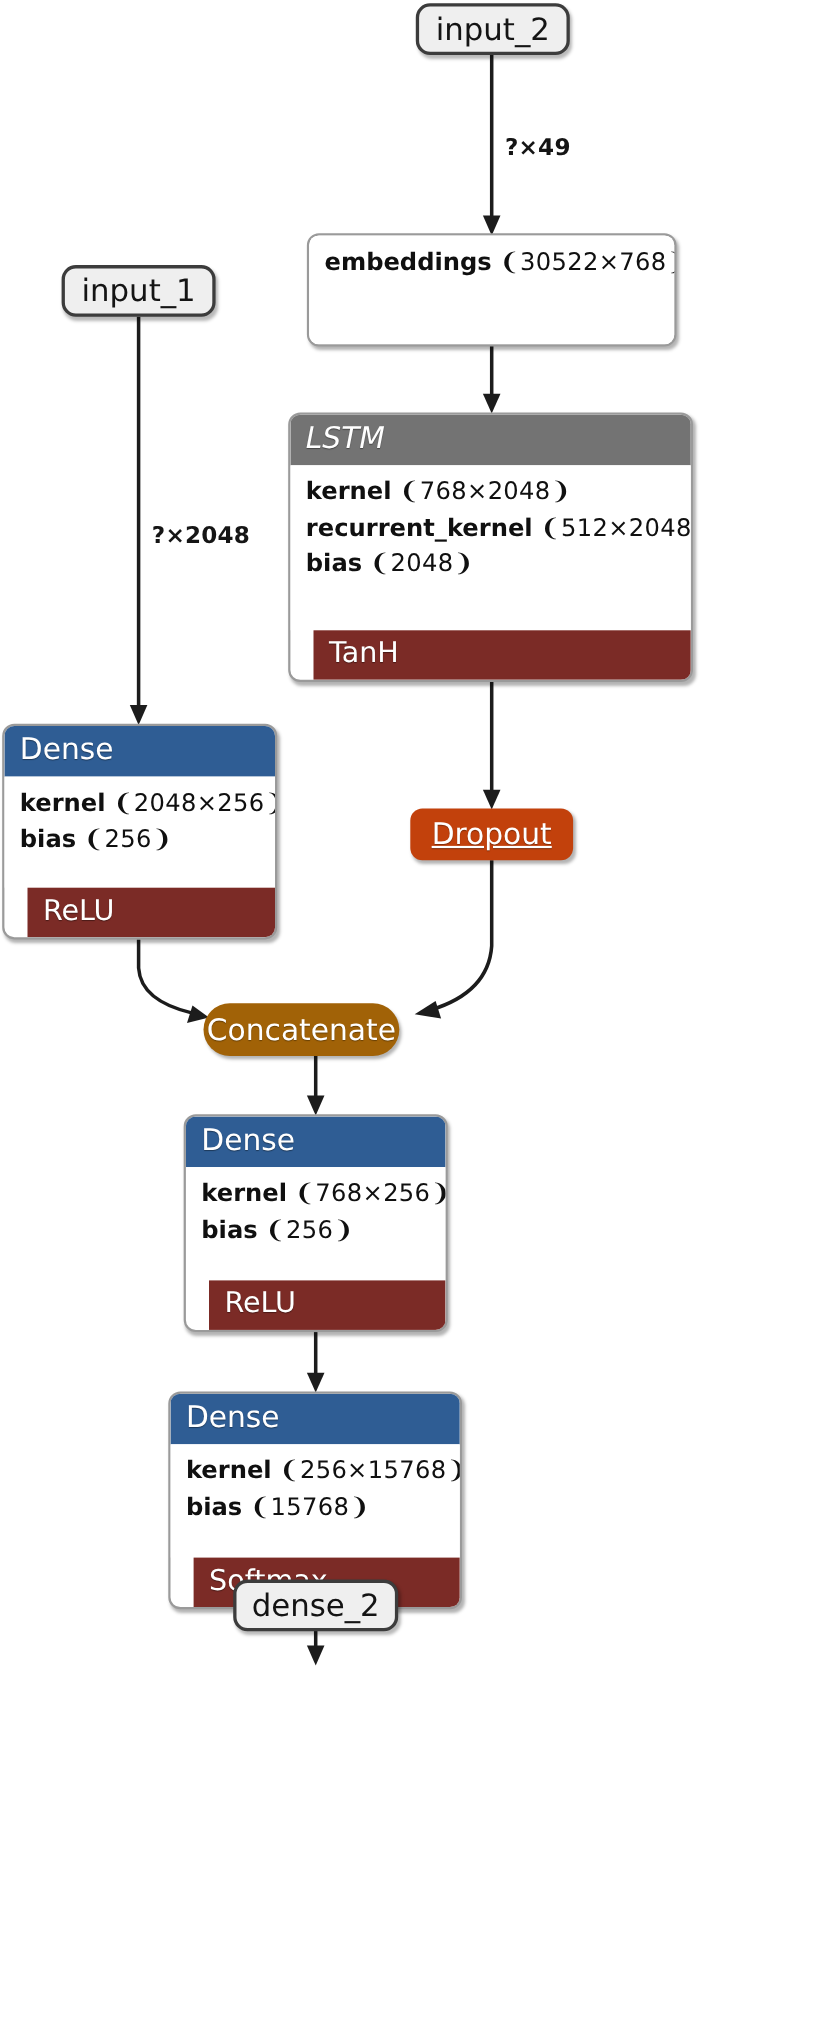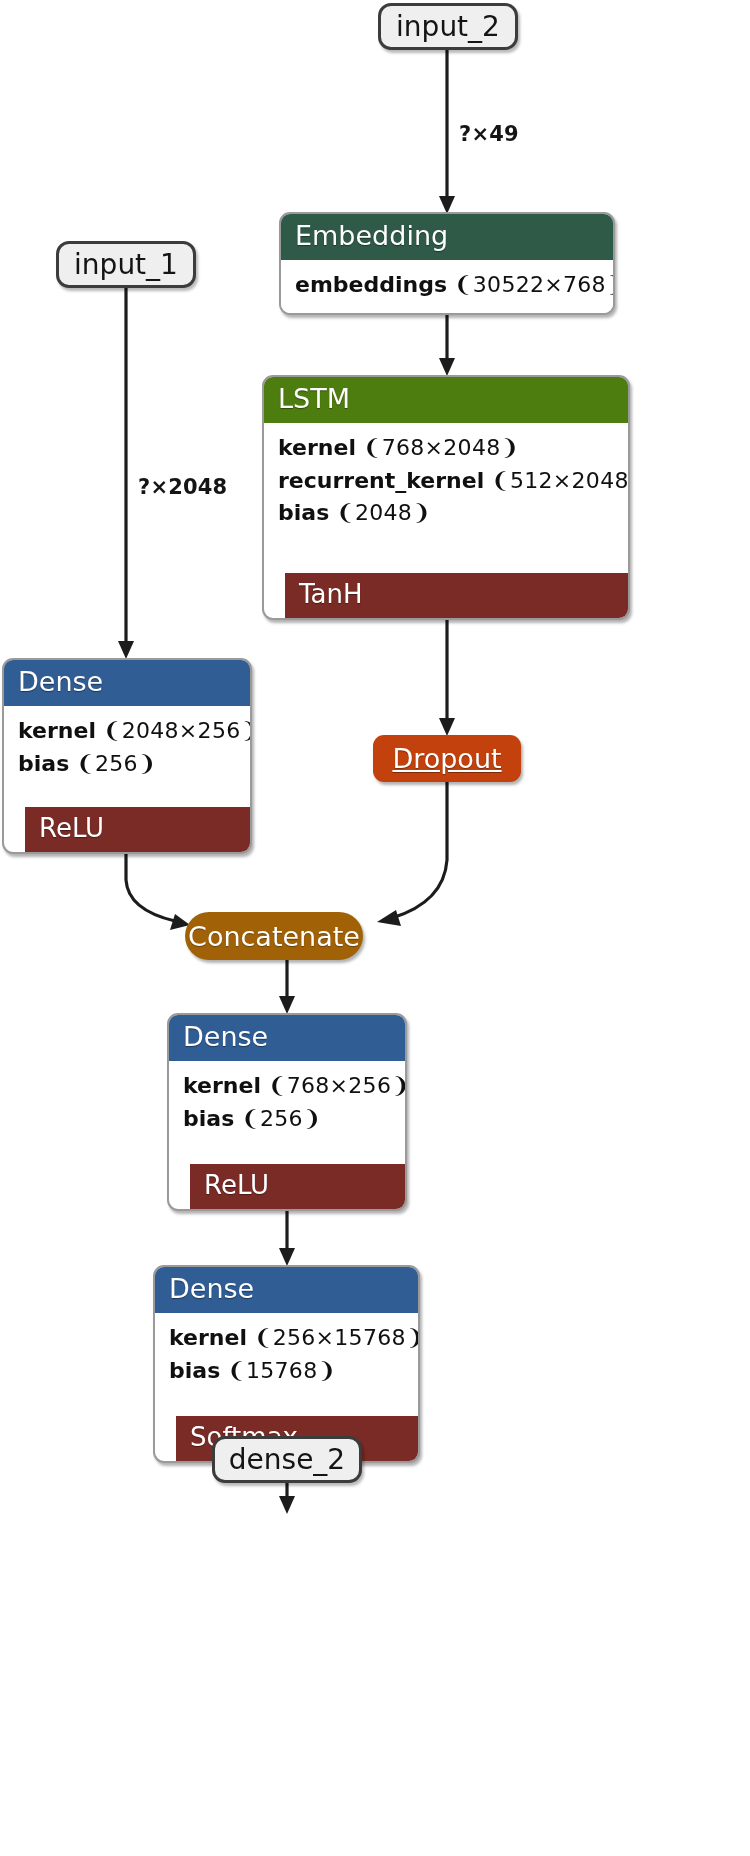--- a/index.html
+++ b/index.html
@@ -162,31 +162,30 @@
 
   <div class="pill" style="left:378px; top:3px; width:140px; height:47px;">
     <span>input_2</span>
   </div>
 
   <div class="pill" style="left:56px; top:241px; width:140px; height:47px;">
     <span>input_1</span>
   </div>
 
   <div class="card" style="left:279px; top:212px; width:336px; height:103px;">
-    <div class="card-header" style="background:#2f5a47;">Embedding</div>
     <div class="card-body">
       <div class="param-row">
         <span class="param-name">embeddings</span>
         <span class="param-shape"> ❨30522×768❩</span>
       </div>
     </div>
   </div>
 
   <div class="card" style="left:262px; top:375px; width:368px; height:245px;">
-    <div class="card-header" style="background:#4d7c0f;">LSTM</div>
+    <div class="card-header" style="background:#737373;font-style:italic;">LSTM</div>
     <div class="card-body">
       <div class="param-row">
         <span class="param-name">kernel</span>
         <span class="param-shape"> ❨768×2048❩</span>
       </div>
       <div class="param-row">
         <span class="param-name">recurrent_kernel</span>
         <span class="param-shape"> ❨512×2048❩</span>
       </div>
       <div class="param-row">

